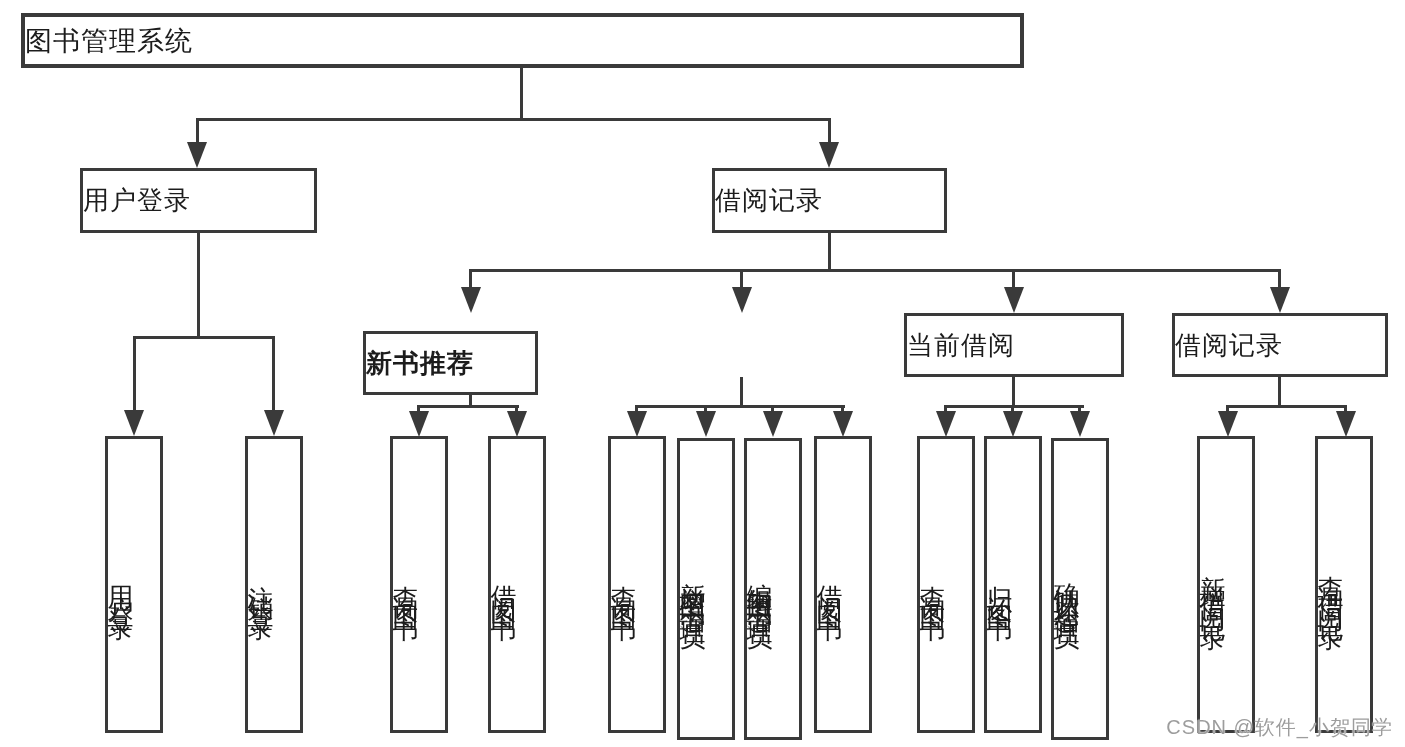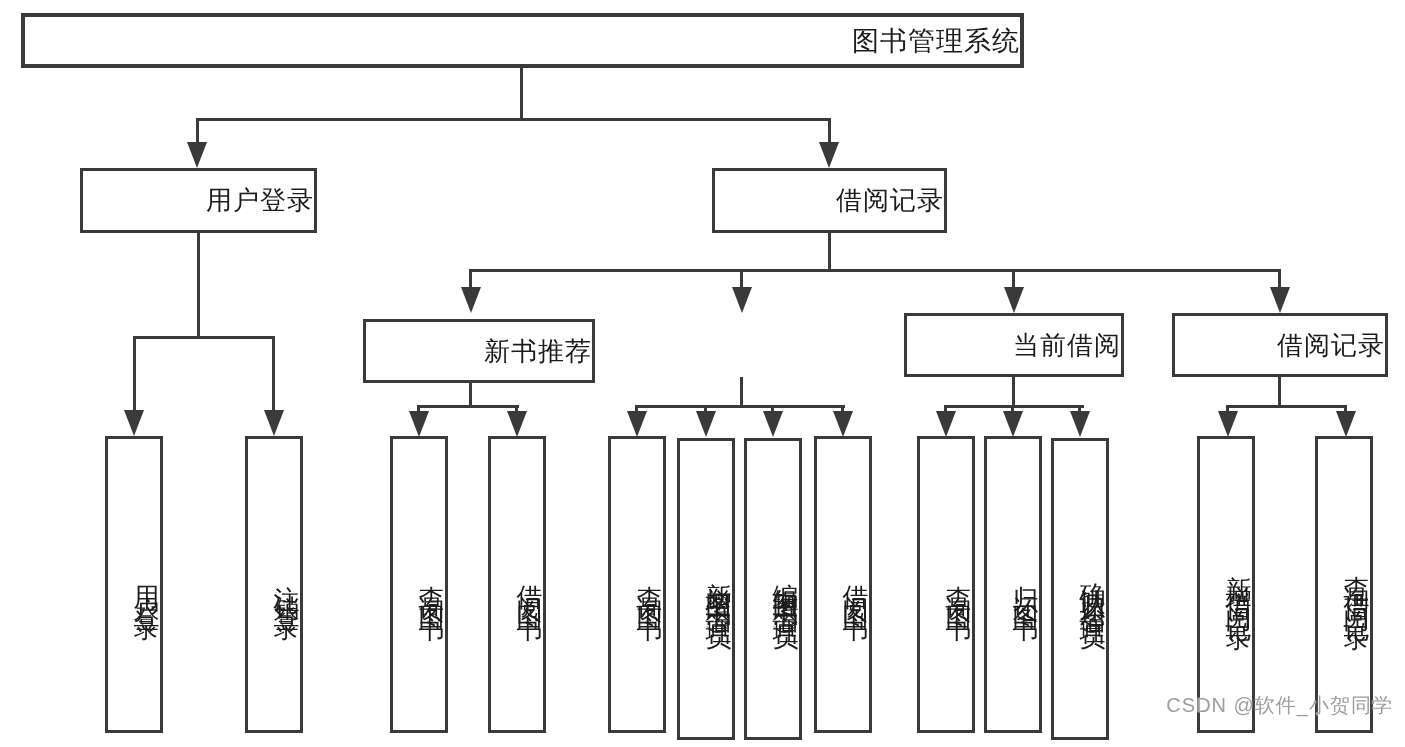--- a/index.html
+++ b/index.html
@@ -8,21 +8,21 @@
     width:1405px;height:747px;
     background:#ffffff;
     font-family:"Liberation Sans","DejaVu Sans",sans-serif;
     overflow:hidden;
   }
   .box{
     position:absolute;
     box-sizing:border-box;
     background:#ffffff;
     border:3px solid var(--line,#3a3a3a);
-    display:flex;align-items:center;justify-content:flex-end;
+    display:flex;align-items:center;justify-content:flex-start;
     color:var(--text,#1c1c1c);
   }
   .hbox{font-size:26px;letter-spacing:1px;}
   .root{font-size:27px;border-width:4px;}
   .vbox .vt{
     writing-mode:vertical-rl;
     text-orientation:upright;
     font-size:26px;
     letter-spacing:10px;
     line-height:1;
@@ -34,21 +34,21 @@
   .lv{width:3px;}
   .lh{height:3px;}
   .ah{
     position:absolute;width:0;height:0;
     border-left:10px solid transparent;
     border-right:10px solid transparent;
     border-top:26px solid var(--line,#3a3a3a);
   }
   .watermark{
     position:absolute;
-    right:12px;top:692px;
+    right:12px;top:714px;
     font-size:20px;
     color:var(--watermark,#9d9d9d);
     text-shadow:0 0 2px #ffffff,0 0 1px #ffffff;
     letter-spacing:1px;
   }
 </style>
 </head>
 <body>
 
 <div id="canvas">
@@ -116,21 +116,21 @@
     <span>图书管理系统</span>
   </div>
 
   <div class="box hbox" style="left:80px;top:168px;width:237px;height:65px;">
     <span>用户登录</span>
   </div>
   <div class="box hbox" style="left:712px;top:168px;width:235px;height:65px;">
     <span>借阅记录</span>
   </div>
 
-  <div class="box hbox" style="left:363px;top:319px;width:232px;height:64px;">
+  <div class="box hbox" style="left:363px;top:331px;width:175px;height:64px;font-weight:bold;">
     <span>新书推荐</span>
   </div>
   <div class="box hbox" style="left:904px;top:313px;width:220px;height:64px;">
     <span>当前借阅</span>
   </div>
   <div class="box hbox" style="left:1172px;top:313px;width:216px;height:64px;">
     <span>借阅记录</span>
   </div>
 
   <div class="box vbox" style="left:105px;top:436px;width:58px;height:297px;">

